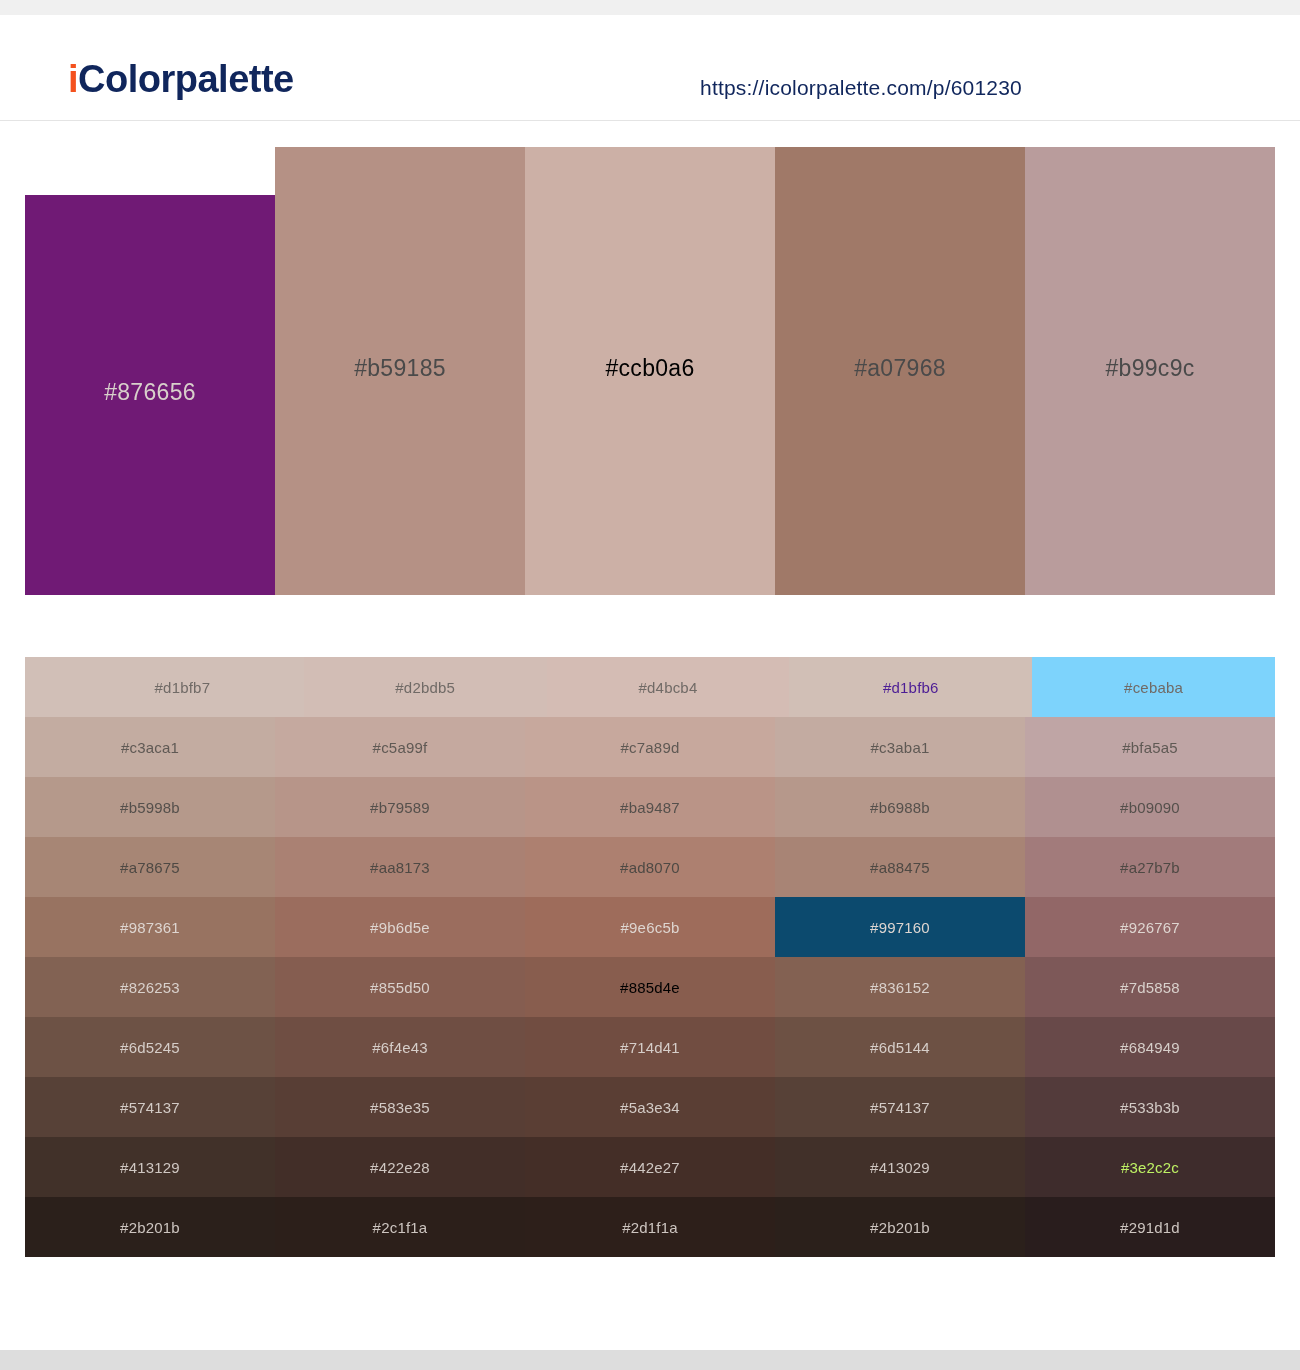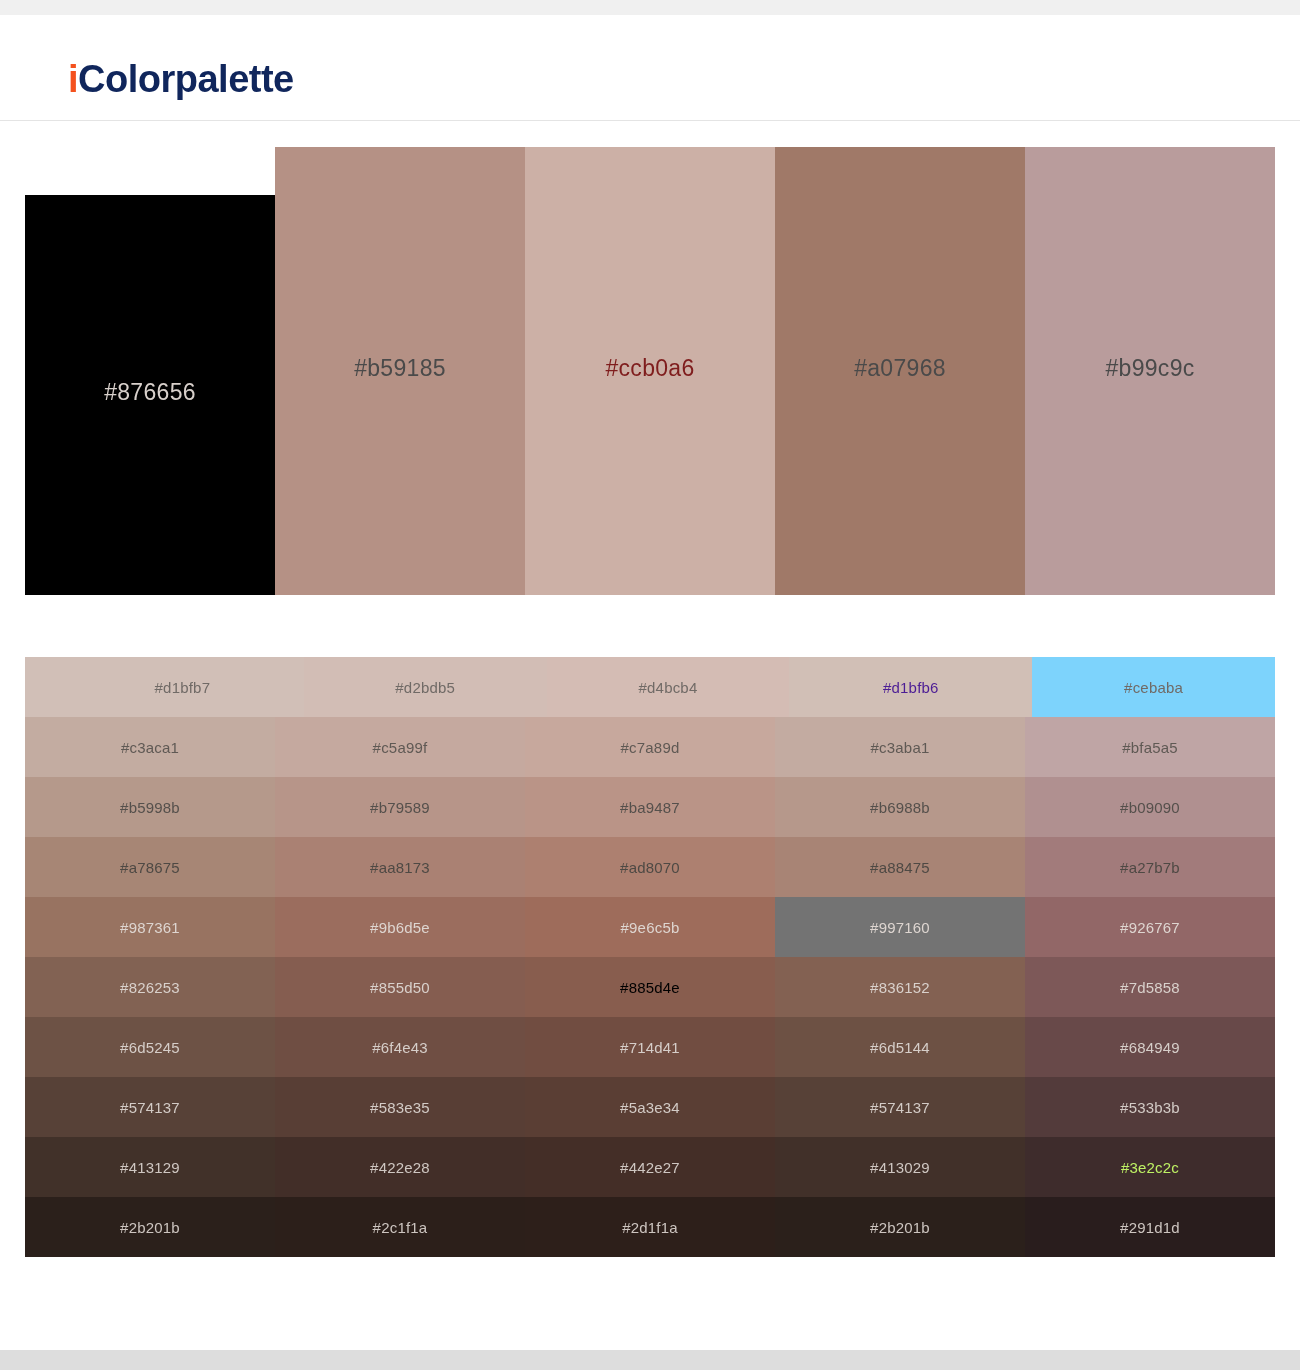--- a/index.html
+++ b/index.html
@@ -102,31 +102,32 @@
 </style>
 </head>
 <body>
 
 <div class="top-strip"></div>
 
 <div class="site-header">
   <div class="brand">
     <span class="brand-i">i</span><span class="brand-rest">Colorpalette</span>
   </div>
+  <div class="page-url">https://icolorpalette.com/p/601230</div>
 </div>
 
 <div class="palette-strip">
-    <div class="palette-swatch" style="background: #000000; margin-top: 48px;">
+    <div class="palette-swatch" style="background: #701a75; margin-top: 48px;">
       <span class="swatch-hex" style="color: rgb(216, 208, 203);">#876656</span>
     </div>
     <div class="palette-swatch" style="background: rgb(181, 145, 133);">
       <span class="swatch-hex" style="color: rgb(74, 74, 74);">#b59185</span>
     </div>
     <div class="palette-swatch" style="background: rgb(204, 176, 166);">
-      <span class="swatch-hex" style="color: #7f1d1d;">#ccb0a6</span>
+      <span class="swatch-hex" style="color: #000000;">#ccb0a6</span>
     </div>
     <div class="palette-swatch" style="background: rgb(160, 121, 104);">
       <span class="swatch-hex" style="color: rgb(74, 74, 74);">#a07968</span>
     </div>
     <div class="palette-swatch" style="background: rgb(185, 156, 156);">
       <span class="swatch-hex" style="color: rgb(74, 74, 74);">#b99c9c</span>
     </div>
   </div>
 
 <div class="shades-grid">
@@ -155,21 +156,21 @@
       <div class="shade-cell" style="background: rgb(167, 134, 117); color: rgb(78, 73, 68);">#a78675</div>
       <div class="shade-cell" style="background: rgb(170, 129, 115); color: rgb(78, 73, 68);">#aa8173</div>
       <div class="shade-cell" style="background: rgb(173, 128, 112); color: rgb(78, 73, 68);">#ad8070</div>
       <div class="shade-cell" style="background: rgb(168, 132, 117); color: rgb(78, 73, 68);">#a88475</div>
       <div class="shade-cell" style="background: rgb(162, 123, 123); color: rgb(78, 73, 68);">#a27b7b</div>
     </div>
     <div class="shade-row">
       <div class="shade-cell" style="background: rgb(152, 115, 97); color: rgb(222, 214, 209);">#987361</div>
       <div class="shade-cell" style="background: rgb(155, 109, 94); color: rgb(222, 214, 209);">#9b6d5e</div>
       <div class="shade-cell" style="background: rgb(158, 108, 91); color: rgb(222, 214, 209);">#9e6c5b</div>
-      <div class="shade-cell" style="background: #737373; color: rgb(222, 214, 209);">#997160</div>
+      <div class="shade-cell" style="background: #0c4a6e; color: rgb(222, 214, 209);">#997160</div>
       <div class="shade-cell" style="background: rgb(146, 103, 103); color: rgb(222, 214, 209);">#926767</div>
     </div>
     <div class="shade-row">
       <div class="shade-cell" style="background: rgb(130, 98, 83); color: rgb(217, 209, 204);">#826253</div>
       <div class="shade-cell" style="background: rgb(133, 93, 80); color: rgb(217, 209, 204);">#855d50</div>
       <div class="shade-cell" style="background: rgb(136, 93, 78); color: #000000;">#885d4e</div>
       <div class="shade-cell" style="background: rgb(131, 97, 82); color: rgb(217, 209, 204);">#836152</div>
       <div class="shade-cell" style="background: rgb(125, 88, 88); color: rgb(217, 209, 204);">#7d5858</div>
     </div>
     <div class="shade-row">

